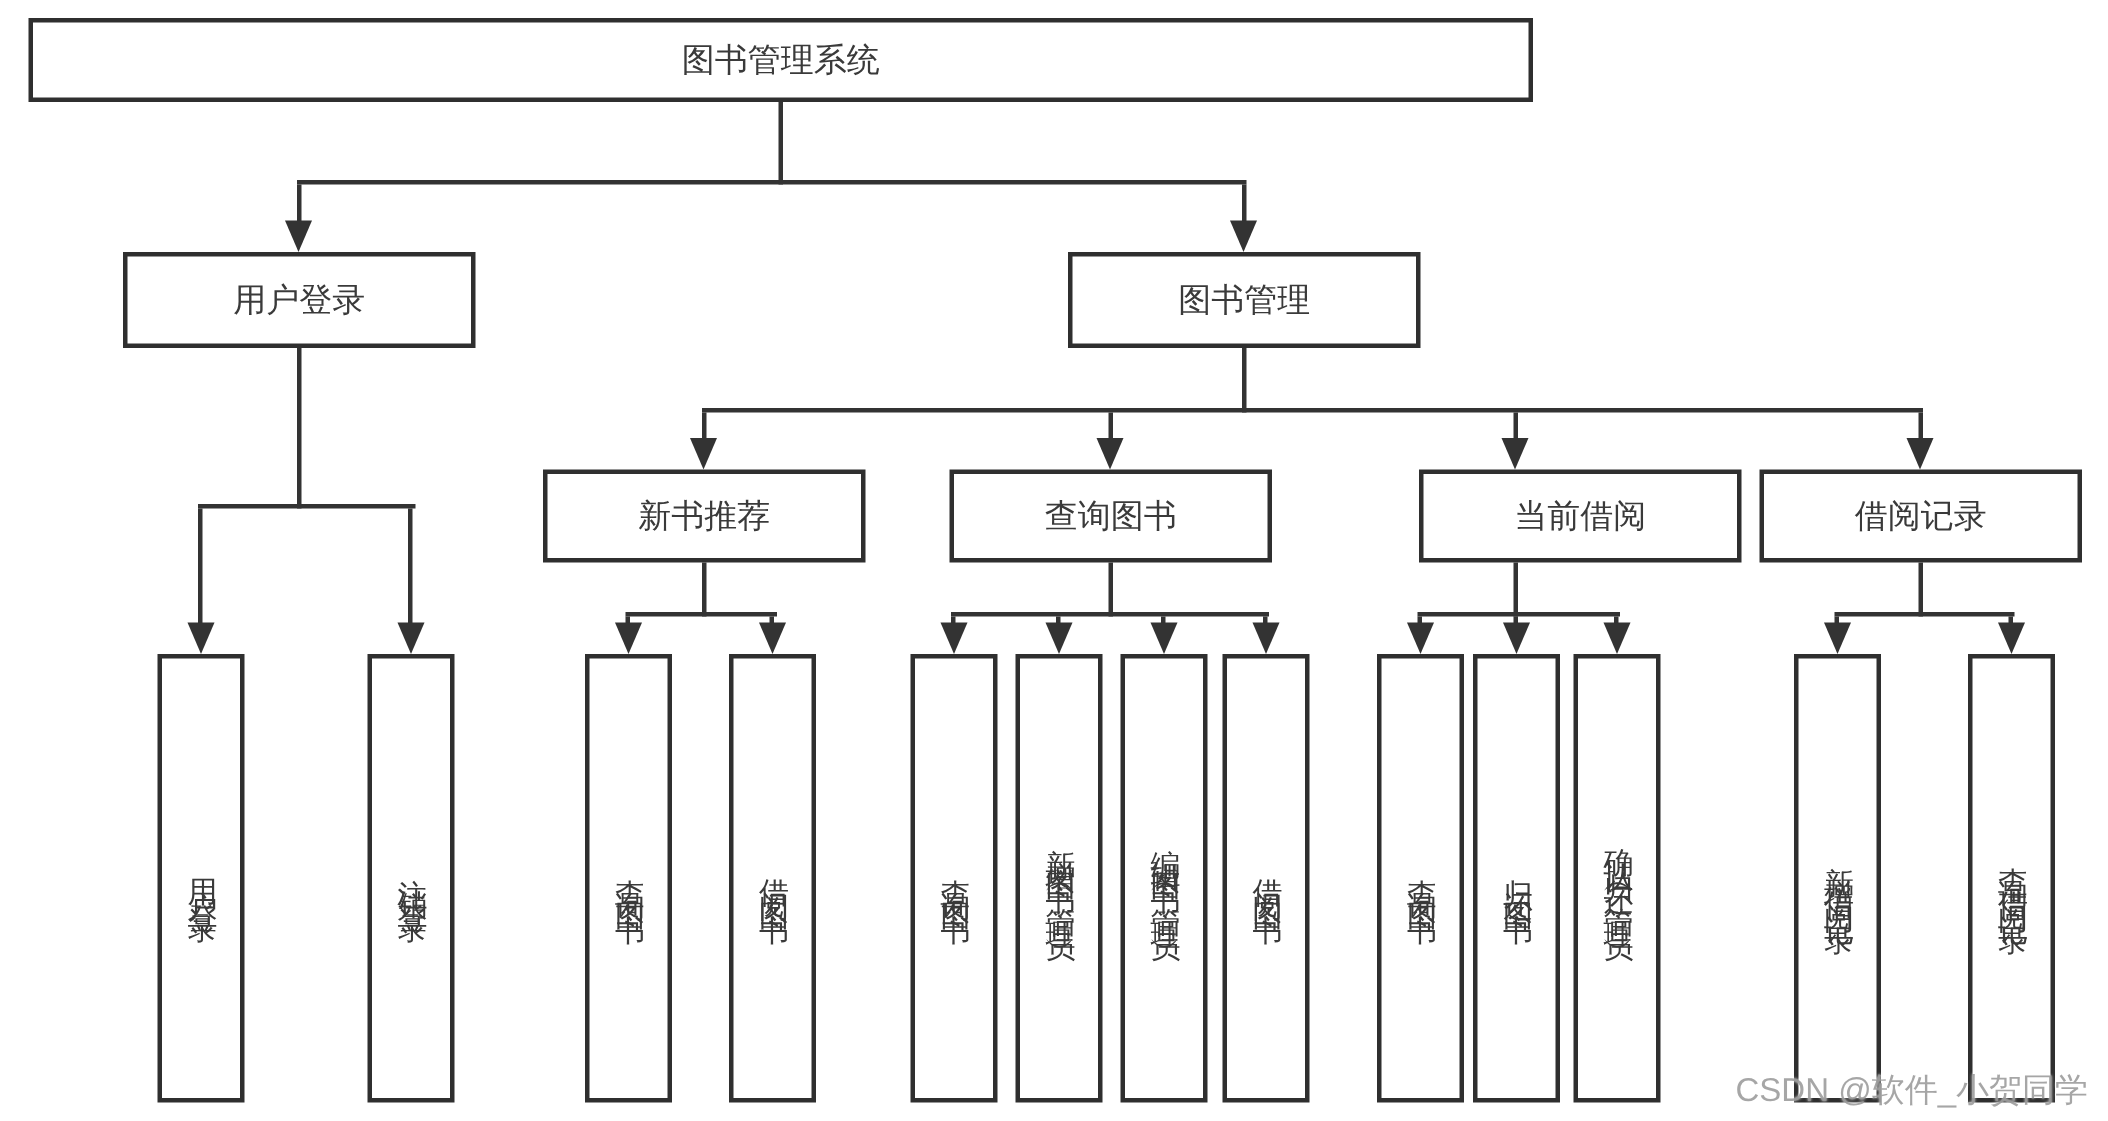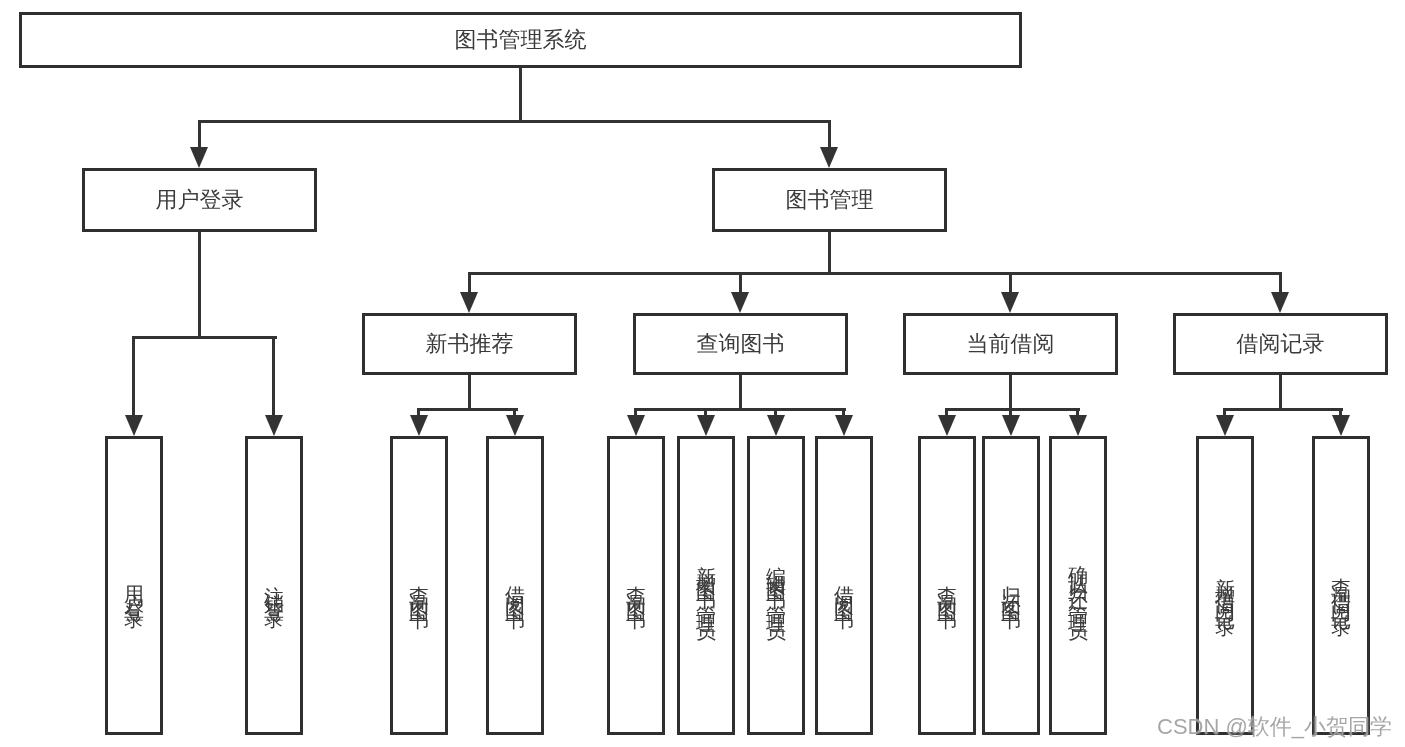--- a/index.html
+++ b/index.html
@@ -52,21 +52,21 @@
   <div class="box l2-box" style="left:712px;">
     <span>图书管理</span>
   </div>
 
   <div class="box l3-box" style="left:362px;">
     <span>新书推荐</span>
   </div>
   <div class="box l3-box" style="left:633px;">
     <span>查询图书</span>
   </div>
-  <div class="box l3-box" style="left:903px;">
+  <div class="box l3-box" style="left:946px;">
     <span>当前借阅</span>
   </div>
   <div class="box l3-box" style="left:1173px;">
     <span>借阅记录</span>
   </div>
 
   <div class="vbox" style="left:105px;">
     <span class="vtext">用户登录</span>
   </div>
   <div class="vbox" style="left:245px;">

